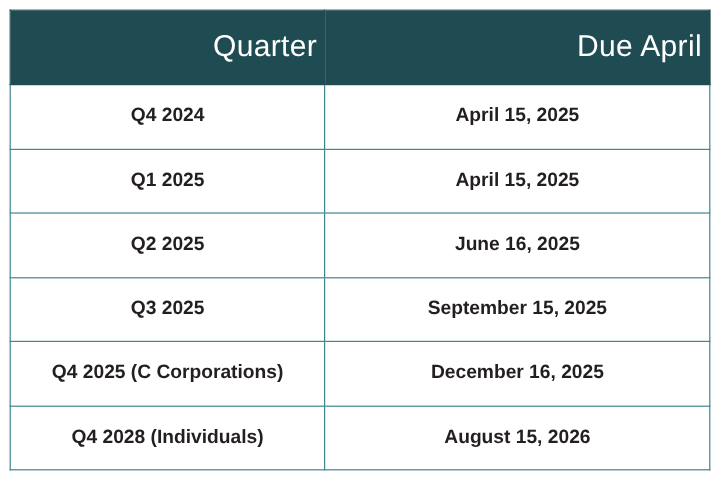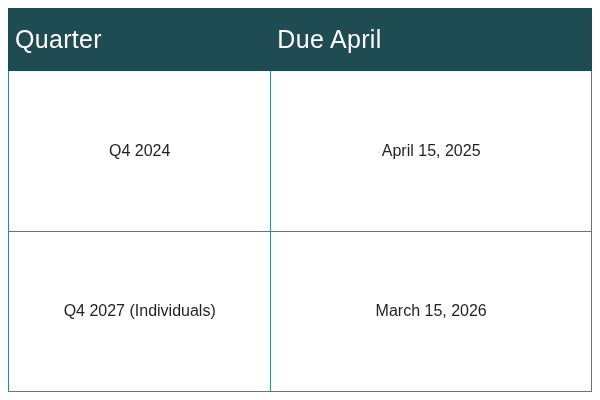--- a/index.html
+++ b/index.html
@@ -31,32 +31,32 @@
   }
   table.schedule col.c1 { width: 45%; }
   table.schedule col.c2 { width: 55%; }
 
   table.schedule thead th {
     background: #1f4b52;
     color: #ffffff;
     font-weight: 400;
     font-size: 25px;
     letter-spacing: 0.3px;
-    text-align: left;
+    text-align: right;
     border: 1px solid #1f4b52;
     padding: 10px 6px;
     height: 62px;
     box-sizing: border-box;
   }
   table.schedule tbody td {
     border: 1px solid #3f868e;
     text-align: center;
     font-size: 16px;
     color: #231f20;
-    font-weight: 400;
+    font-weight: 700;
     padding: 8px 6px;
     background: #ffffff;
     box-sizing: border-box;
   }
 </style>
 </head>
 <body>
 
 <div class="table-wrap">
   <table class="schedule">
@@ -69,18 +69,34 @@
         <th>Quarter</th>
         <th>Due April</th>
       </tr>
     </thead>
     <tbody>
       <tr>
         <td>Q4 2024</td>
         <td>April 15, 2025</td>
       </tr>
       <tr>
-        <td>Q4 2027 (Individuals)</td>
-        <td>March 15, 2026</td>
+        <td>Q1 2025</td>
+        <td>April 15, 2025</td>
+      </tr>
+      <tr>
+        <td>Q2 2025</td>
+        <td>June 16, 2025</td>
+      </tr>
+      <tr>
+        <td>Q3 2025</td>
+        <td>September 15, 2025</td>
+      </tr>
+      <tr>
+        <td>Q4 2025 (C Corporations)</td>
+        <td>December 16, 2025</td>
+      </tr>
+      <tr>
+        <td>Q4 2028 (Individuals)</td>
+        <td>August 15, 2026</td>
       </tr>
     </tbody>
   </table>
 </div>
 
 </body></html>

